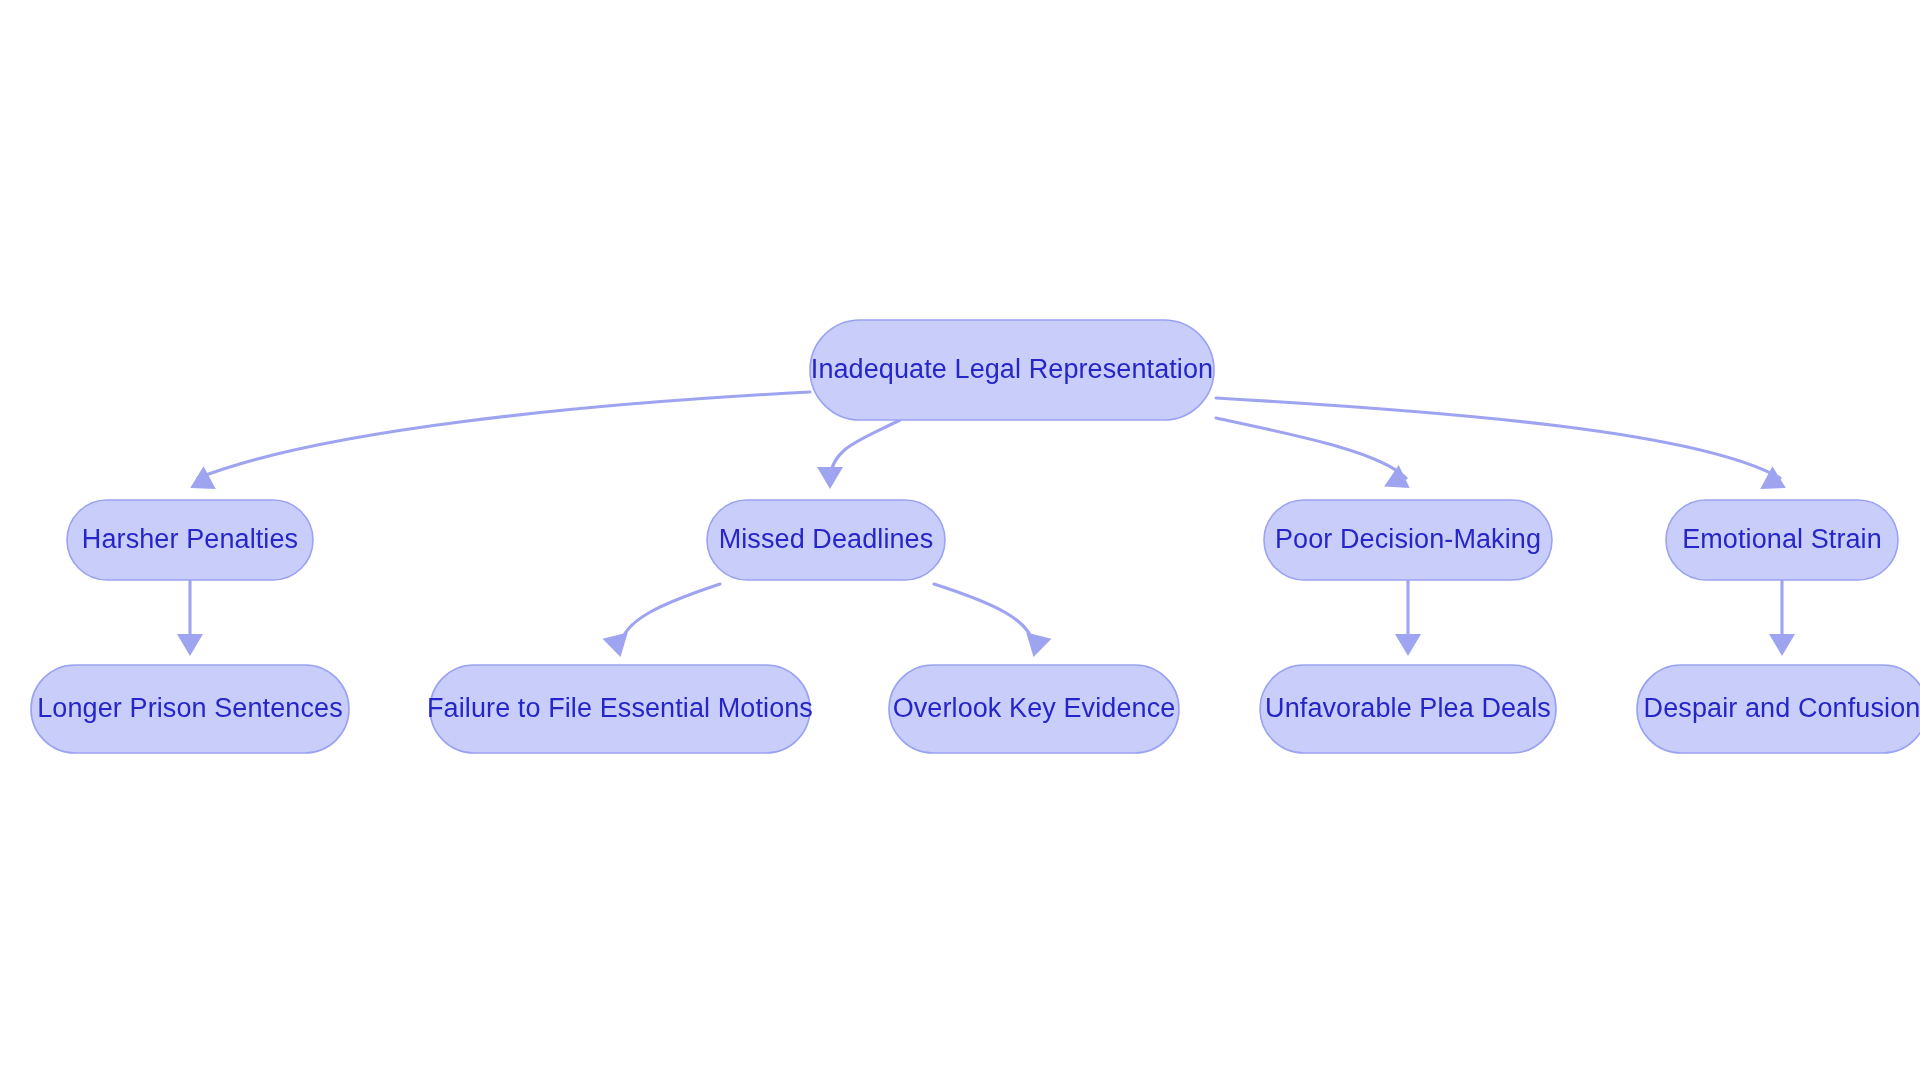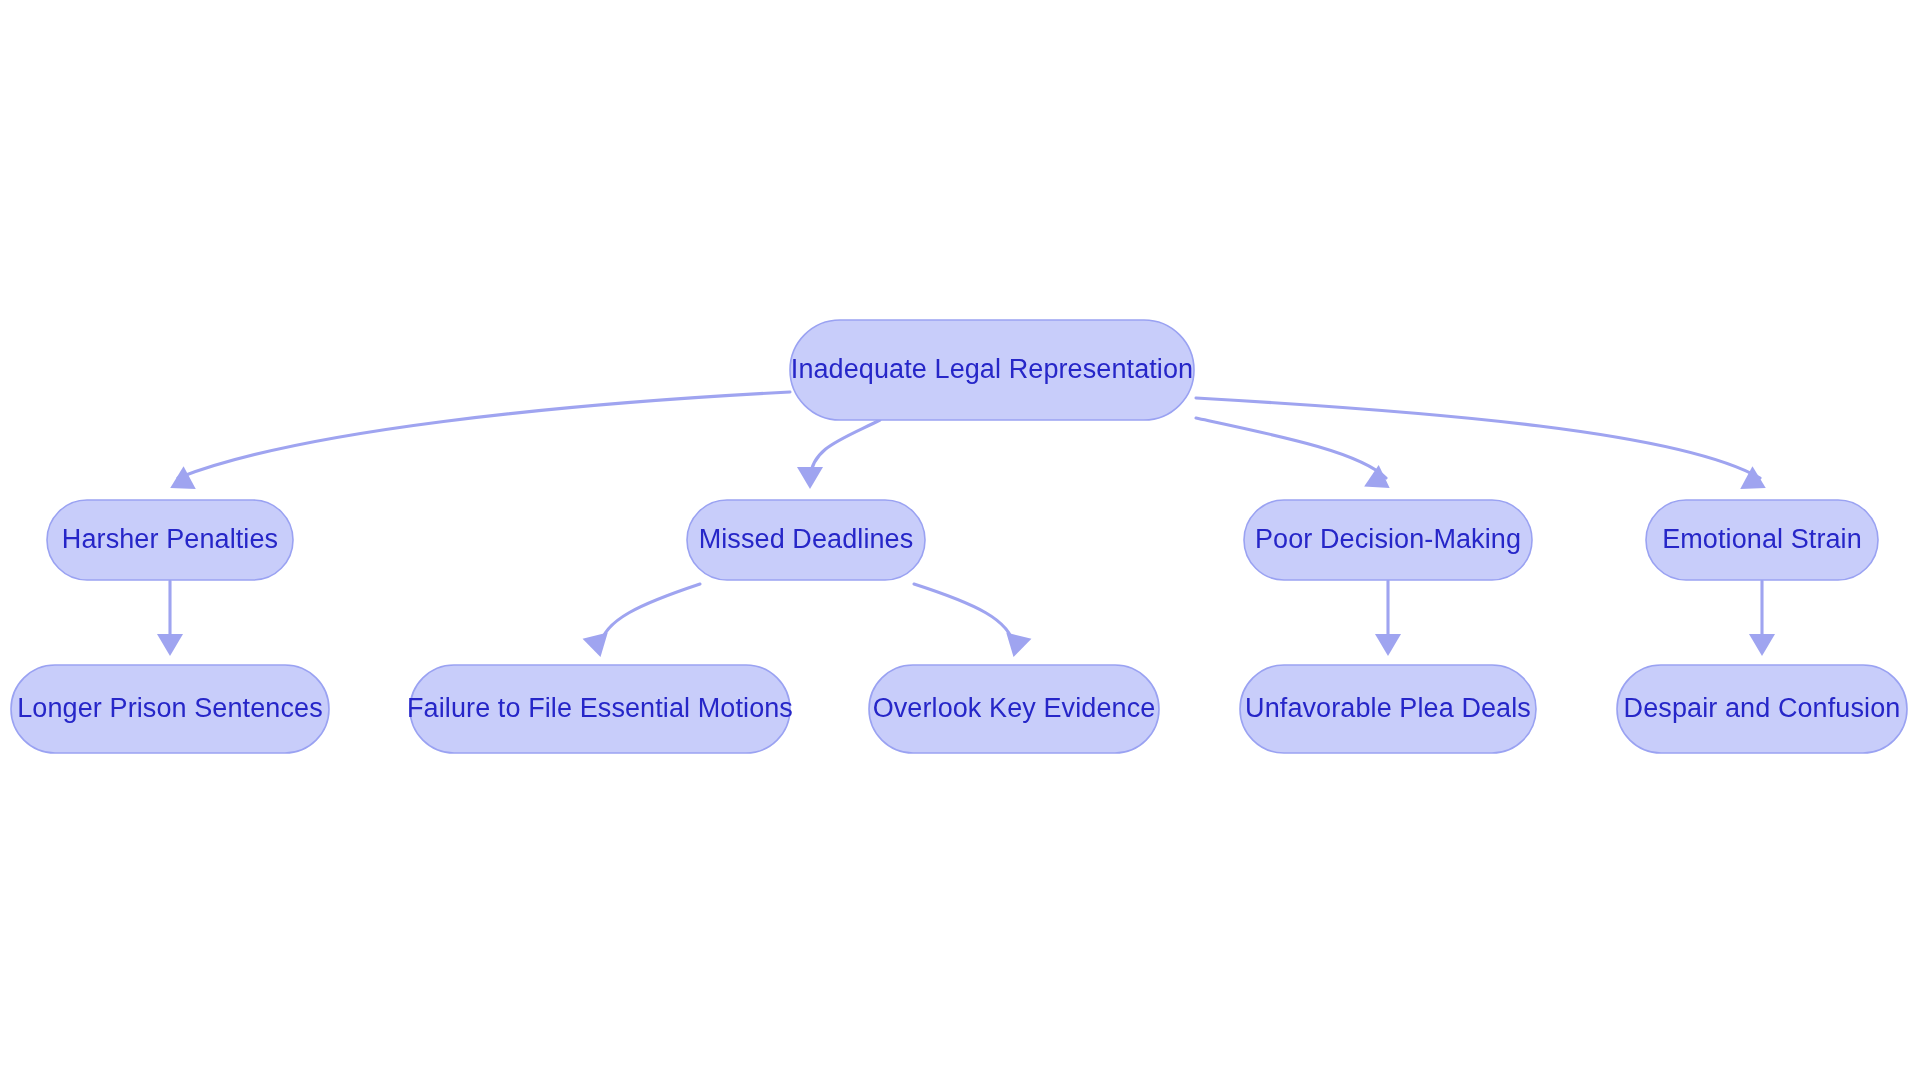--- a/index.html
+++ b/index.html
@@ -12,20 +12,21 @@
     width: 1920px;
     height: 1083px;
     overflow: hidden;
     font-family: "Liberation Sans", sans-serif;
   }
   #flowchart-root {
     position: relative;
     width: 1535px;
     height: 1083px;
     background: #ffffff;
+    padding-left: 20px;
   }
   svg.diagram {
     display: block;
     width: 1920px;
     height: 1083px;
   }
   .node-shape {
     fill: #c8cdfa;
     stroke: #9aa2f2;
     stroke-width: 1.6;

